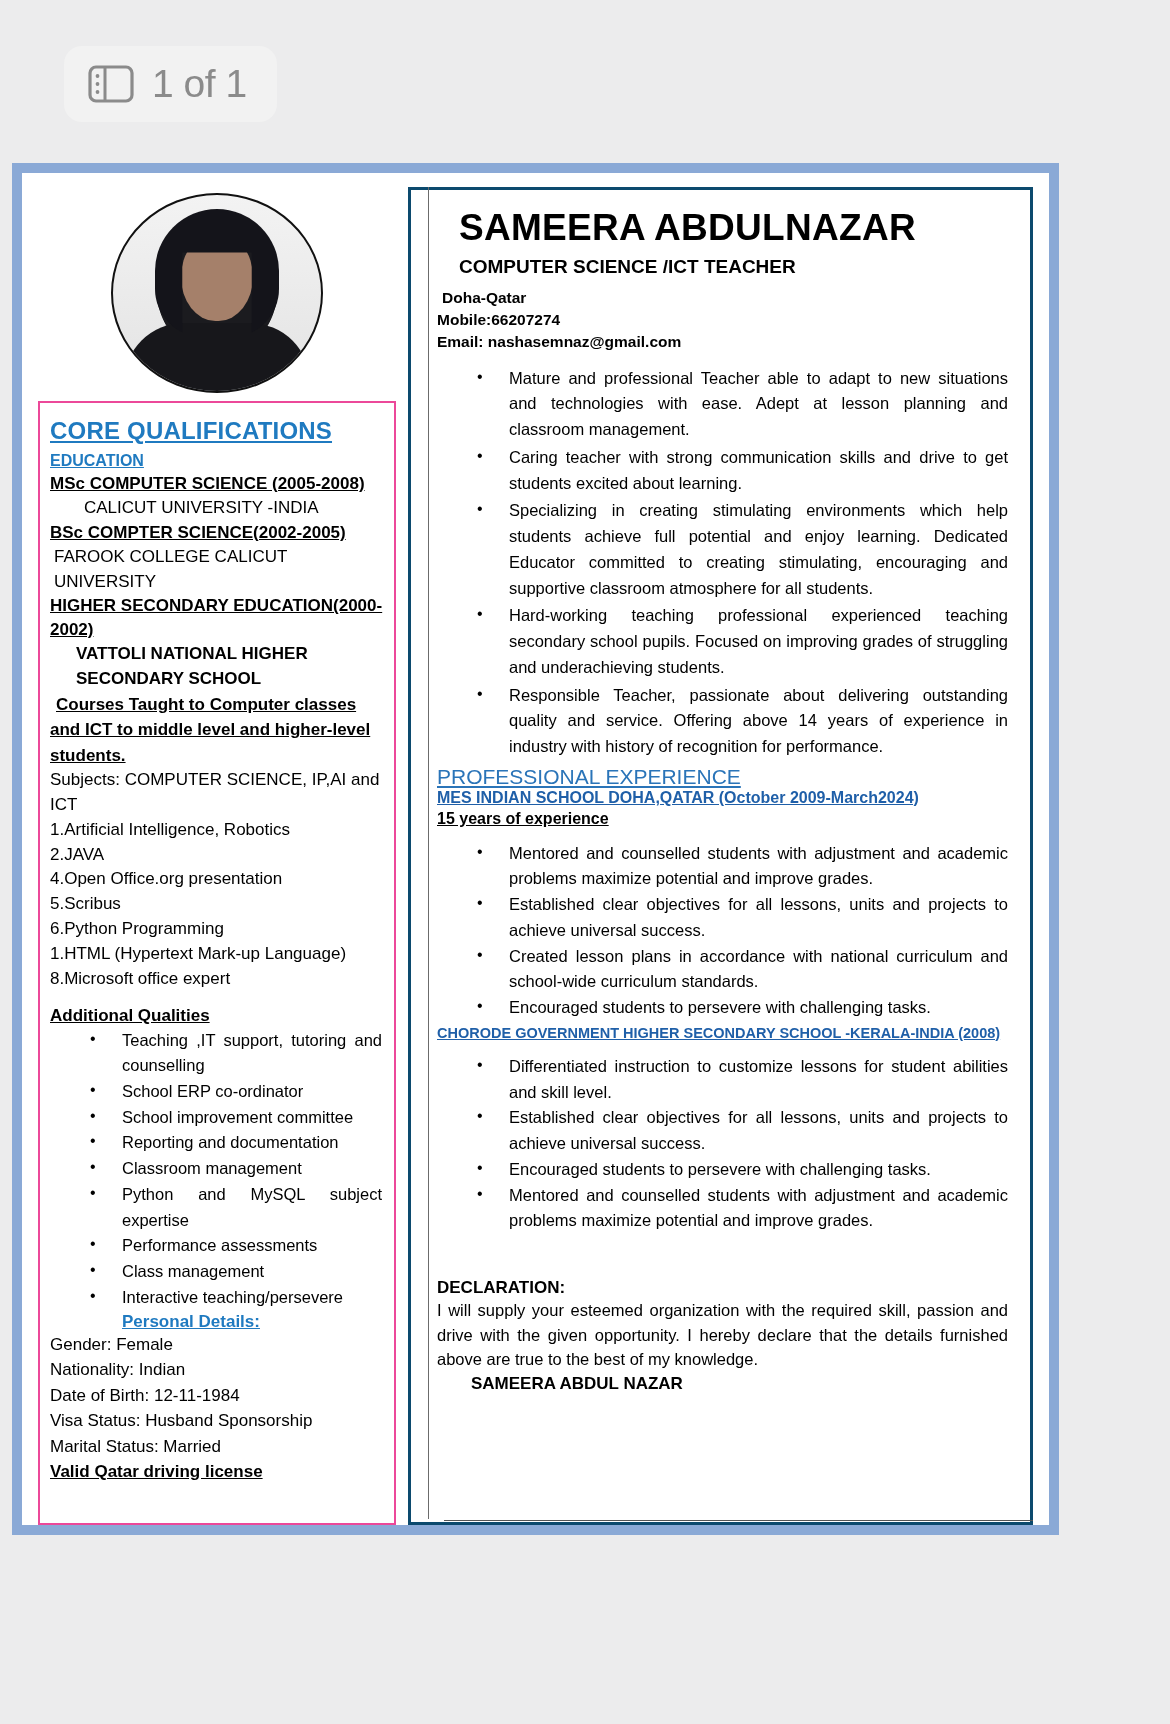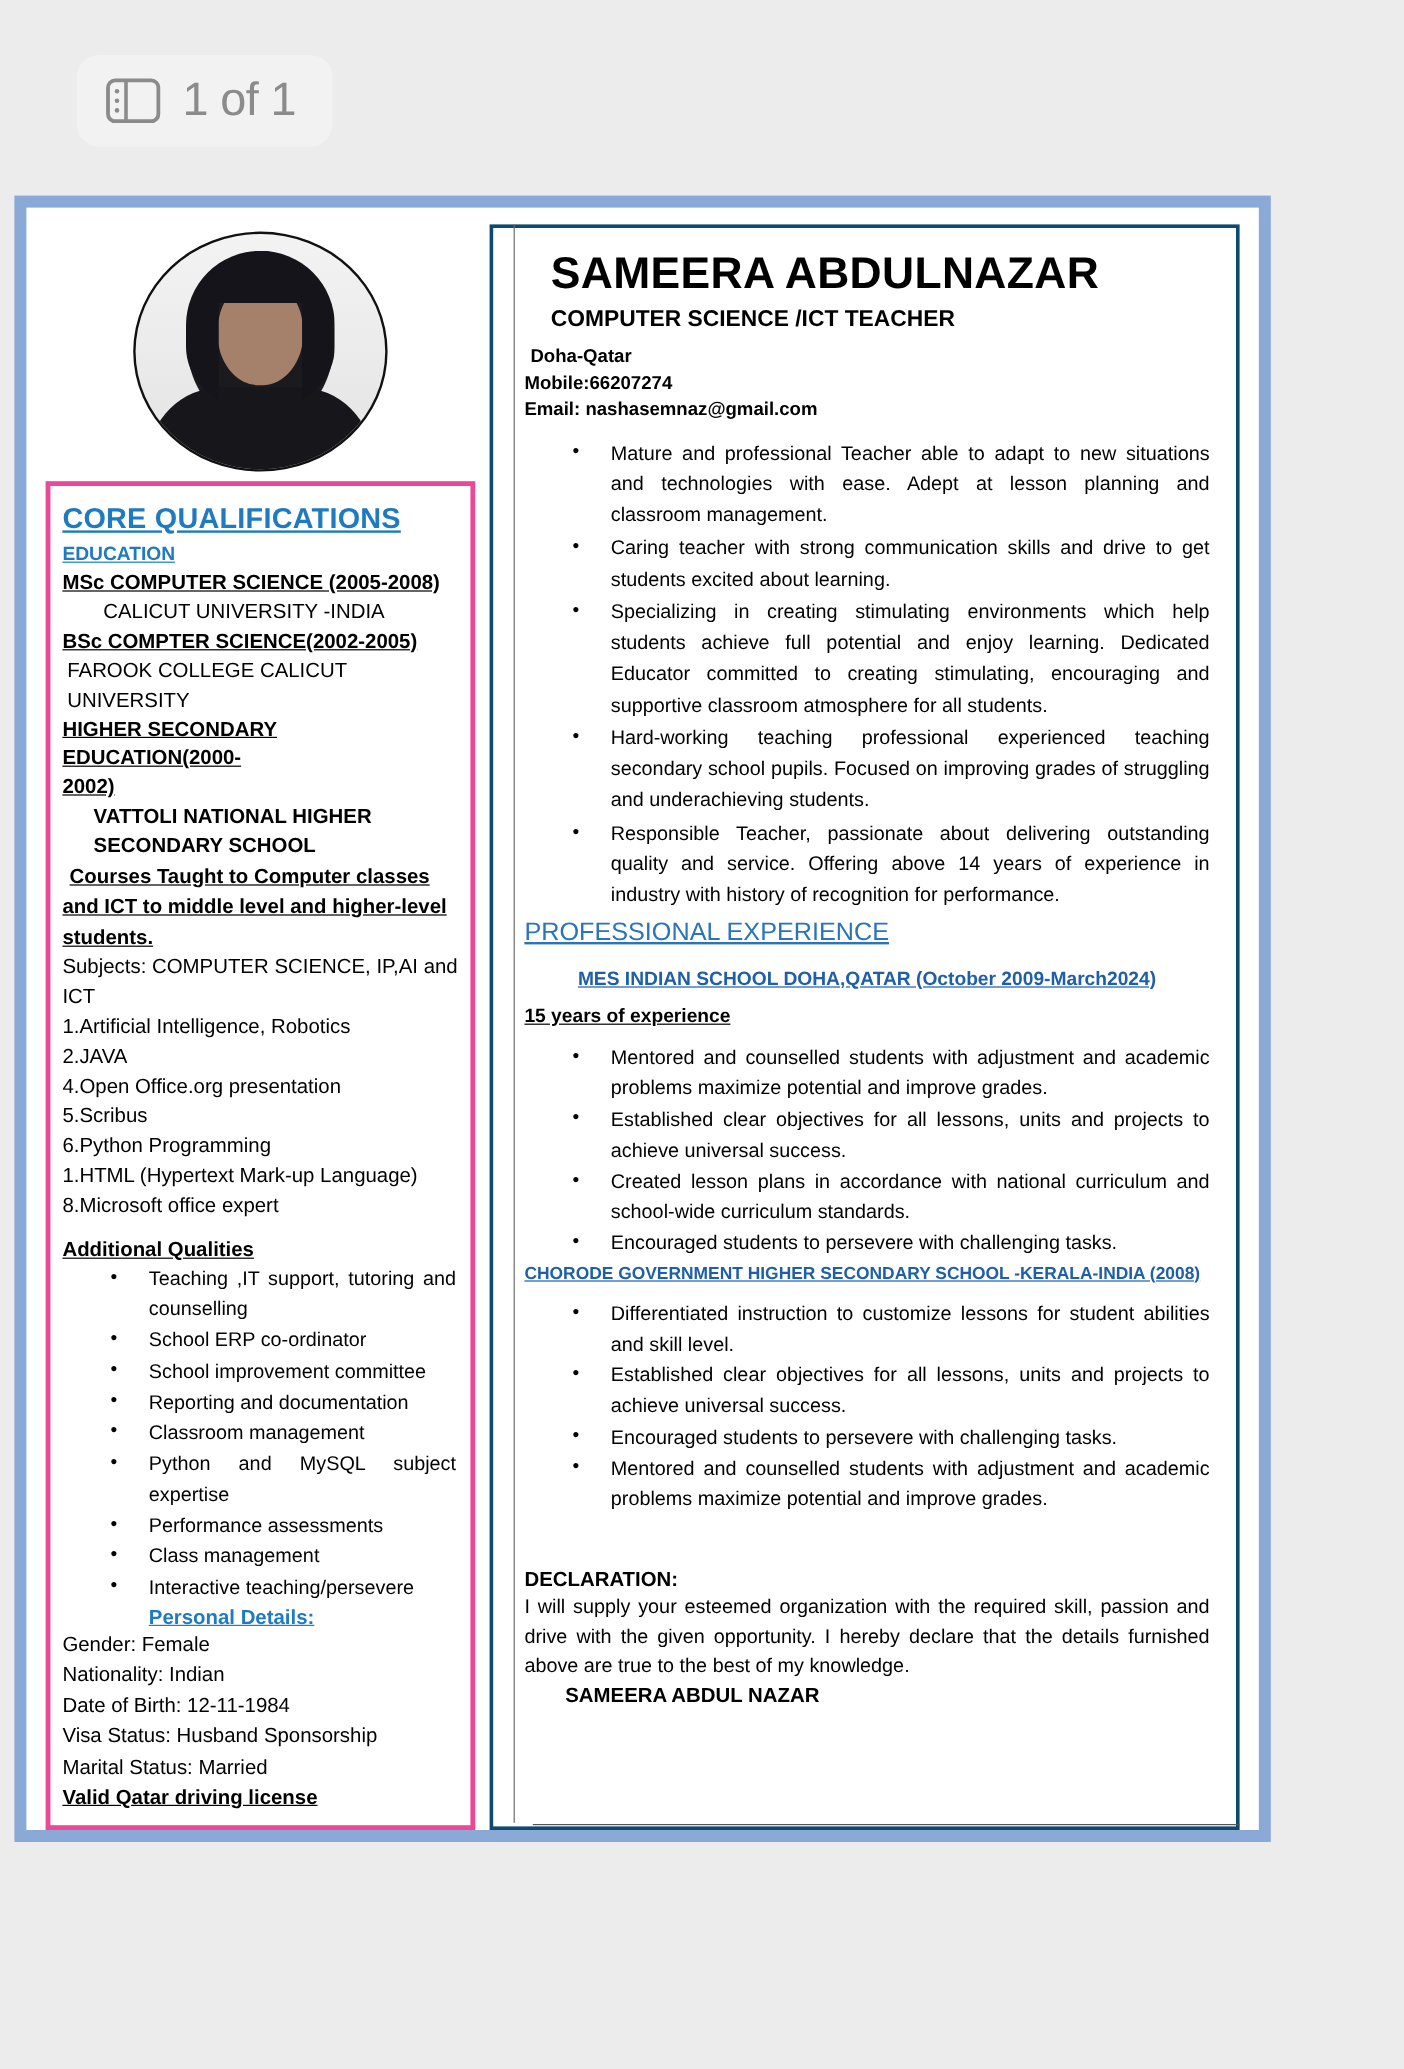--- a/index.html
+++ b/index.html
@@ -59,21 +59,21 @@
     position:absolute;left:50%;top:38px;transform:translateX(-50%);
     width:72px;height:88px;border-radius:36px/46px;background:#a5806a;
   }
   .photo .scarf{
     position:absolute;left:50%;top:14px;transform:translateX(-50%);
     width:124px;height:128px;border-radius:62px 62px 48px 48px;
     background:#14141a;
     clip-path:polygon(0 0,100% 0,100% 100%,78% 100%,78% 34%,22% 34%,22% 100%,0 100%);
   }
   .qual-box{
-    border:4px solid #ec4899;
+    border:2px solid #ec4899;
     margin-top:2px;
     padding:14px 10px 10px 10px;
     box-sizing:border-box;
     flex:1 1 auto;
     overflow:hidden;
   }
   .h-blue-big{
     color:#1f7ac0;font-weight:bold;font-size:24px;
     text-decoration:underline;letter-spacing:.2px;margin-bottom:7px;
   }
@@ -124,24 +124,22 @@
   ul.rbul li{
     position:relative;padding-left:72px;font-size:16.5px;line-height:1.56;
     text-align:justify;margin-bottom:2px;
   }
   ul.rbul li::before{content:"•";position:absolute;left:40px;top:-1px;font-size:16px;}
   .h-prof{
     color:#2a74b8;font-size:21px;text-decoration:underline;margin-top:5px;
   }
   .job1{
     color:#1f5fa8;font-weight:bold;font-size:16px;text-decoration:underline;
-    margin-top:19px;
-    text-align:center;
-  }
-  .job1b{font-weight:bold;font-size:16px;text-decoration:underline;margin-top:13px;}
+  }
+  .job1b{font-weight:bold;font-size:16px;text-decoration:underline;margin-top:3px;}
   .job2{
     color:#1f5fa8;font-weight:bold;font-size:14.5px;text-decoration:underline;
     margin-top:4px;
   }
   ul.rbul.tight li{margin-bottom:0;}
   .decl-head{font-weight:bold;font-size:17px;margin-top:44px;}
   .decl-body{font-size:16.5px;line-height:1.5;text-align:justify;}
   .decl-sign{font-weight:bold;font-size:17px;padding-left:34px;margin-top:2px;}
   .botline{position:absolute;left:422px;right:16px;bottom:4px;height:1px;background:#555;}
 </style>

